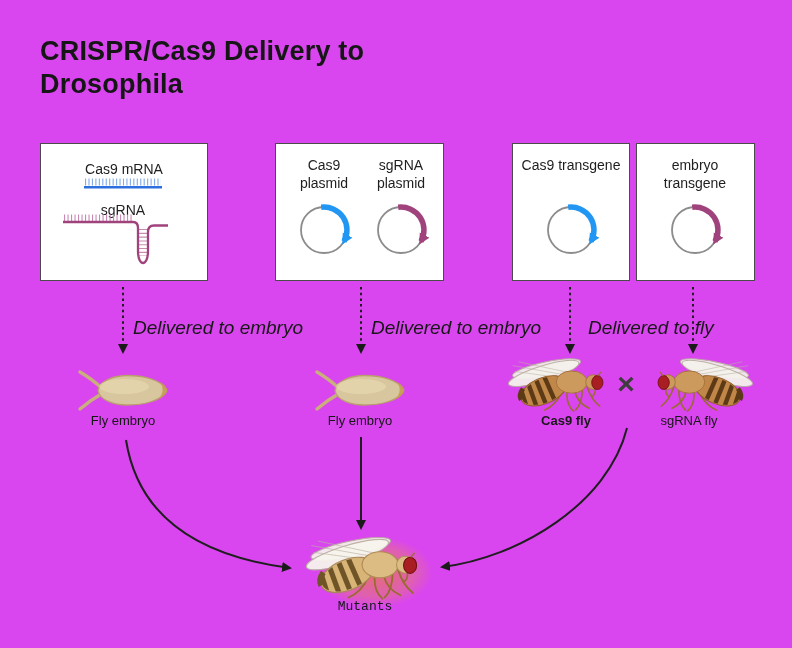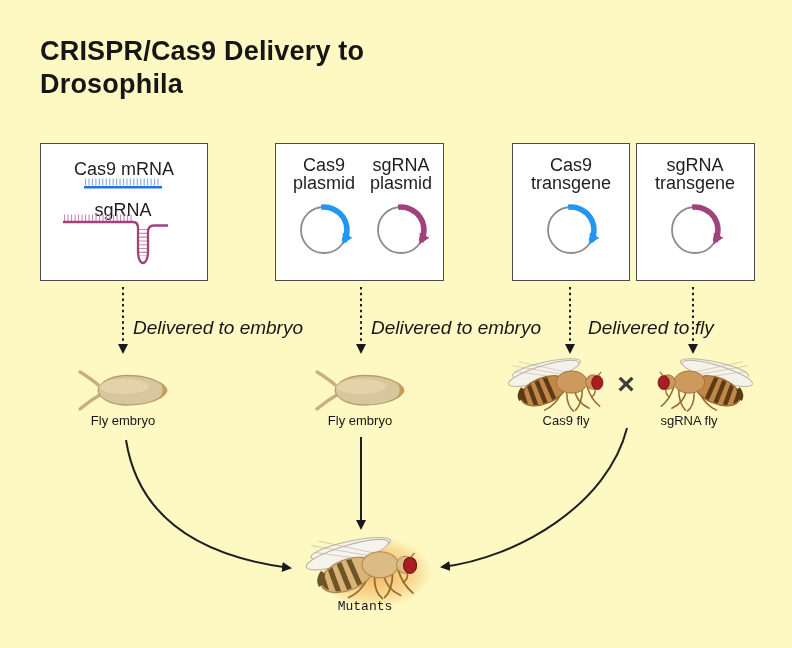--- a/index.html
+++ b/index.html
@@ -1,21 +1,21 @@
 <!DOCTYPE html>
 <html><head>
 <meta charset="utf-8">
 <style>
   html,body{margin:0;padding:0;background:#fff;}
-  #canvas{position:relative;width:792px;height:648px;background:#fef9c3;overflow:hidden;
+  #canvas{position:relative;width:792px;height:648px;background:#d946ef;overflow:hidden;
           font-family:"Liberation Sans", sans-serif;color:#1c1c1c;}
   .abs{position:absolute;}
   .title{font-size:27px;font-weight:bold;line-height:33px;letter-spacing:.2px;color:#161616;}
   .box{position:absolute;border:1.5px solid #4b4b4b;background:#ffffff;box-sizing:border-box;}
-  .boxlabel{position:absolute;text-align:center;font-size:18px;line-height:17.5px;color:#1e1e1e;}
+  .boxlabel{position:absolute;text-align:center;font-size:14px;line-height:17.5px;color:#1e1e1e;}
   .deliver{position:absolute;font-size:19px;font-style:italic;color:#171717;white-space:nowrap;}
   .caption{position:absolute;text-align:center;font-size:13px;color:#171717;white-space:nowrap;}
   .cross{position:absolute;font-size:30px;font-weight:bold;color:#3d3d3d;text-align:center;line-height:30px;}
   svg{position:absolute;overflow:visible;}
   .fly{--wing:#f5f2ec;--wingline:#b9b0a0;--abdomen:#c08748;--abline:#8a5a24;--stripe:#5c3a16;
        --thorax:#cd9a5e;--thline:#a5713a;--eye:#a81e22;--eyeline:#6f0f10;--leg:#9a6a30;}
   .fly.mirror{transform:scaleX(-1);}
   .fly.mutant{--abdomen:#d8b476;--abline:#a8855a;--stripe:#6f5428;--thorax:#ddbc84;--thline:#b08b55;--wing:#f7f4ee;}
   .glow{position:absolute;background:radial-gradient(ellipse closest-side,rgba(234,138,30,.62),rgba(236,150,45,.30) 55%,rgba(236,150,45,0) 78%);border-radius:50%;}
 </style>
@@ -112,21 +112,21 @@
   <svg style="left:294px;top:200px;" width="60" height="60" viewBox="0 0 60 60">
     <circle cx="30" cy="30" r="23" fill="none" stroke-width="1.8" stroke="#8c8c8c"></circle>
     <path d="M27.2,7.2 A23,23 0 0 1 49.9,41.5" fill="none" stroke-width="5.5" marker-end="url(#ah-blue)" stroke="#2196f3"></path>
   </svg>
   <svg style="left:371px;top:200px;" width="60" height="60" viewBox="0 0 60 60">
     <circle cx="30" cy="30" r="23" fill="none" stroke-width="1.8" stroke="#8c8c8c"></circle>
     <path d="M27.2,7.2 A23,23 0 0 1 49.9,41.5" fill="none" stroke-width="5.5" marker-end="url(#ah-mag)" stroke="#a0437c"></path>
   </svg>
 
   <div class="boxlabel" style="left:521px;top:157px;width:100px;">Cas9 transgene</div>
-  <div class="boxlabel" style="left:645px;top:157px;width:100px;">sgRNA transgene</div>
+  <div class="boxlabel" style="left:645px;top:157px;width:100px;">embryo transgene</div>
   <svg style="left:541px;top:200px;" width="60" height="60" viewBox="0 0 60 60">
     <circle cx="30" cy="30" r="23" fill="none" stroke-width="1.8" stroke="#8c8c8c"></circle>
     <path d="M27.2,7.2 A23,23 0 0 1 49.9,41.5" fill="none" stroke-width="5.5" marker-end="url(#ah-blue)" stroke="#2196f3"></path>
   </svg>
   <svg style="left:665px;top:200px;" width="60" height="60" viewBox="0 0 60 60">
     <circle cx="30" cy="30" r="23" fill="none" stroke-width="1.8" stroke="#8c8c8c"></circle>
     <path d="M27.2,7.2 A23,23 0 0 1 49.9,41.5" fill="none" stroke-width="5.5" marker-end="url(#ah-mag)" stroke="#a0437c"></path>
   </svg>
 
   <svg style="left:0;top:0;" width="792" height="648" viewBox="0 0 792 648">
@@ -154,21 +154,21 @@
   <div class="caption" style="left:63px;top:413px;width:120px;">Fly embryo</div>
   <div class="caption" style="left:300px;top:413px;width:120px;">Fly embryo</div>
 
   <svg class="fly" style="left:505px;top:354px;" width="116" height="60" viewBox="0 0 120 62">
     <use href="#fly-shape"></use>
   </svg>
   <svg class="fly mirror" style="left:640px;top:354px;" width="116" height="60" viewBox="0 0 120 62">
     <use href="#fly-shape"></use>
   </svg>
   <div class="cross" style="left:608px;top:369px;width:36px;">×</div>
-  <div class="caption" style="left:506px;top:413px;width:120px;">Cas9 fly</div>
+  <div class="caption" style="left:506px;top:413px;width:120px;font-weight:bold;">Cas9 fly</div>
   <div class="caption" style="left:629px;top:413px;width:120px;">sgRNA fly</div>
 
   <div class="glow" style="left:299px;top:526px;width:150px;height:92px;"></div>
   <svg class="fly mutant" style="left:302px;top:532px;" width="136" height="70" viewBox="0 0 120 62">
     <use href="#fly-shape"></use>
   </svg>
   <div class="caption" style="left:305px;top:599px;width:120px;font-family:Liberation Mono, monospace;">Mutants</div>
 
 </div>
 

